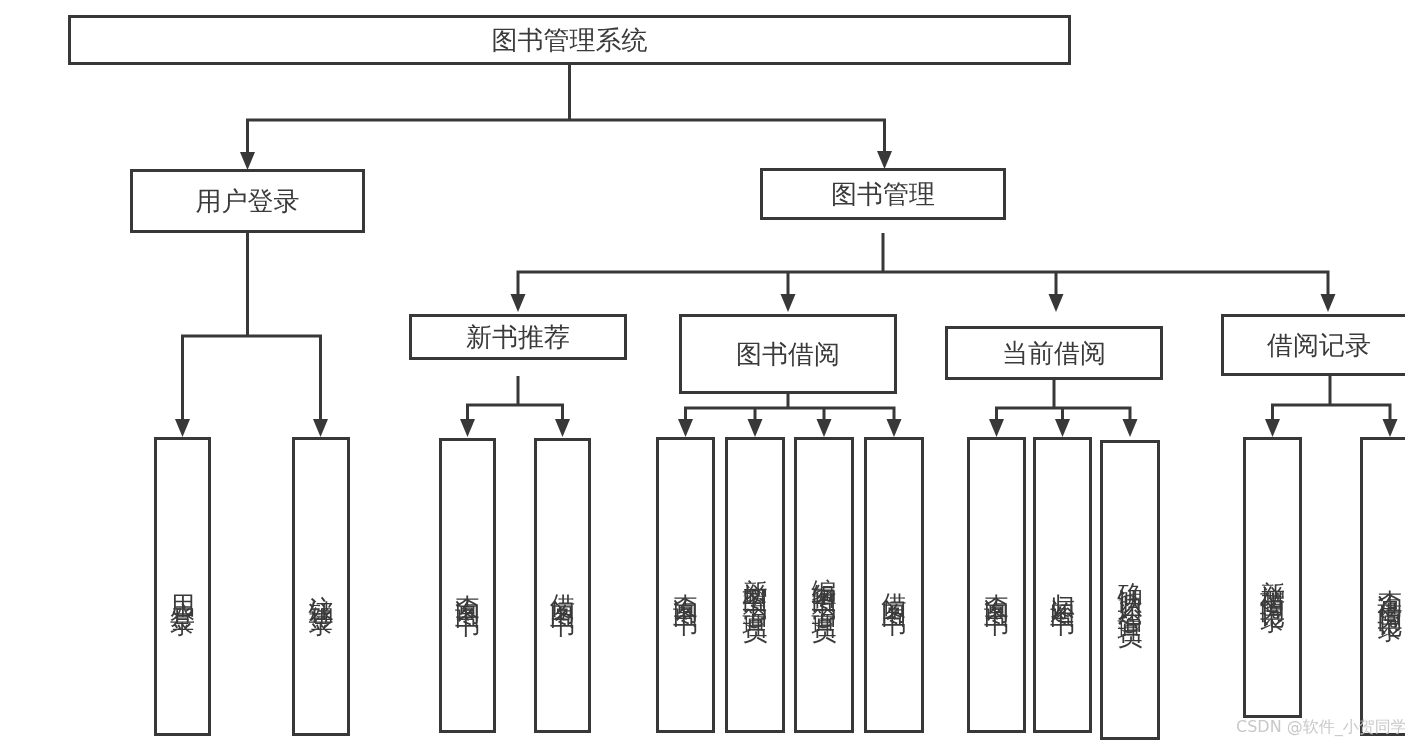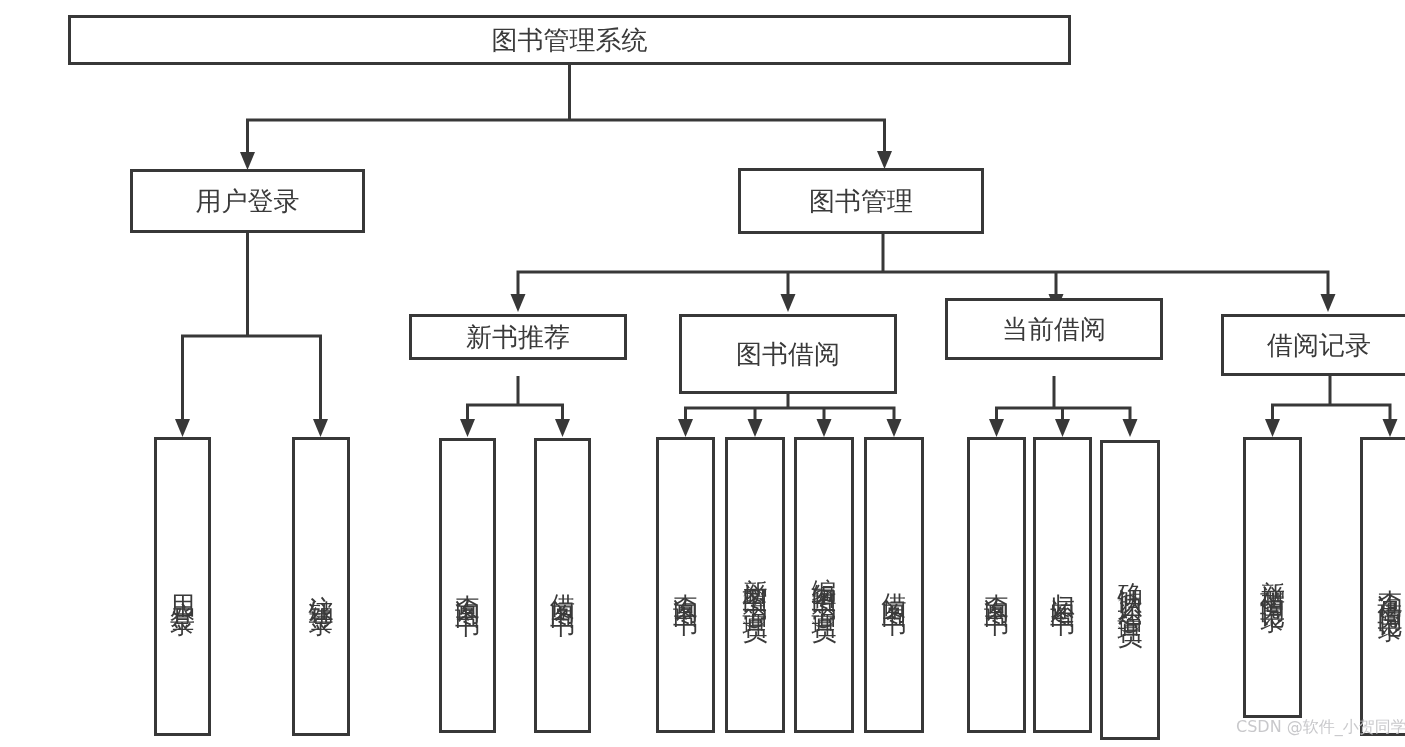--- a/index.html
+++ b/index.html
@@ -118,25 +118,25 @@
       <polygon class="arrowhead" points="1007,419 1022,419 1014.5,437"></polygon>
       <polygon class="arrowhead" points="1074.5,419 1089.5,419 1082,437"></polygon>
       <polygon class="arrowhead" points="1217,419 1232,419 1224.5,437"></polygon>
       <polygon class="arrowhead" points="1334.5,419 1349.5,419 1342,437"></polygon>
     </g>
   </svg>
 
   <div class="node h-node" style="left:20px;top:15px;width:1003px;height:50px">图书管理系统</div>
 
   <div class="node h-node" style="left:82px;top:169px;width:235px;height:64px">用户登录</div>
-  <div class="node h-node" style="left:690px;top:168px;width:246px;height:66px">图书管理</div>
+  <div class="node h-node" style="left:712px;top:168px;width:246px;height:52px">图书管理</div>
 
   <div class="node h-node" style="left:361px;top:314px;width:218px;height:46px">新书推荐</div>
   <div class="node h-node" style="left:631px;top:314px;width:218px;height:80px">图书借阅</div>
-  <div class="node h-node" style="left:897px;top:298px;width:218px;height:62px">当前借阅</div>
+  <div class="node h-node" style="left:897px;top:326px;width:218px;height:54px">当前借阅</div>
   <div class="node h-node" style="left:1173px;top:314px;width:196px;height:62px">借阅记录</div>
 
   <div class="node v-node" style="left:106px;top:437px;width:57px;height:299px">用户登录</div>
   <div class="node v-node" style="left:244px;top:437px;width:58px;height:299px">注销登录</div>
 
   <div class="node v-node" style="left:391px;top:438px;width:57px;height:295px">查询图书</div>
   <div class="node v-node" style="left:486px;top:438px;width:57px;height:295px">借阅图书</div>
 
   <div class="node v-node" style="left:608px;top:437px;width:59px;height:296px">查询图书</div>
   <div class="node v-node" style="left:677px;top:437px;width:60px;height:296px">新增图书（管理员）</div>

